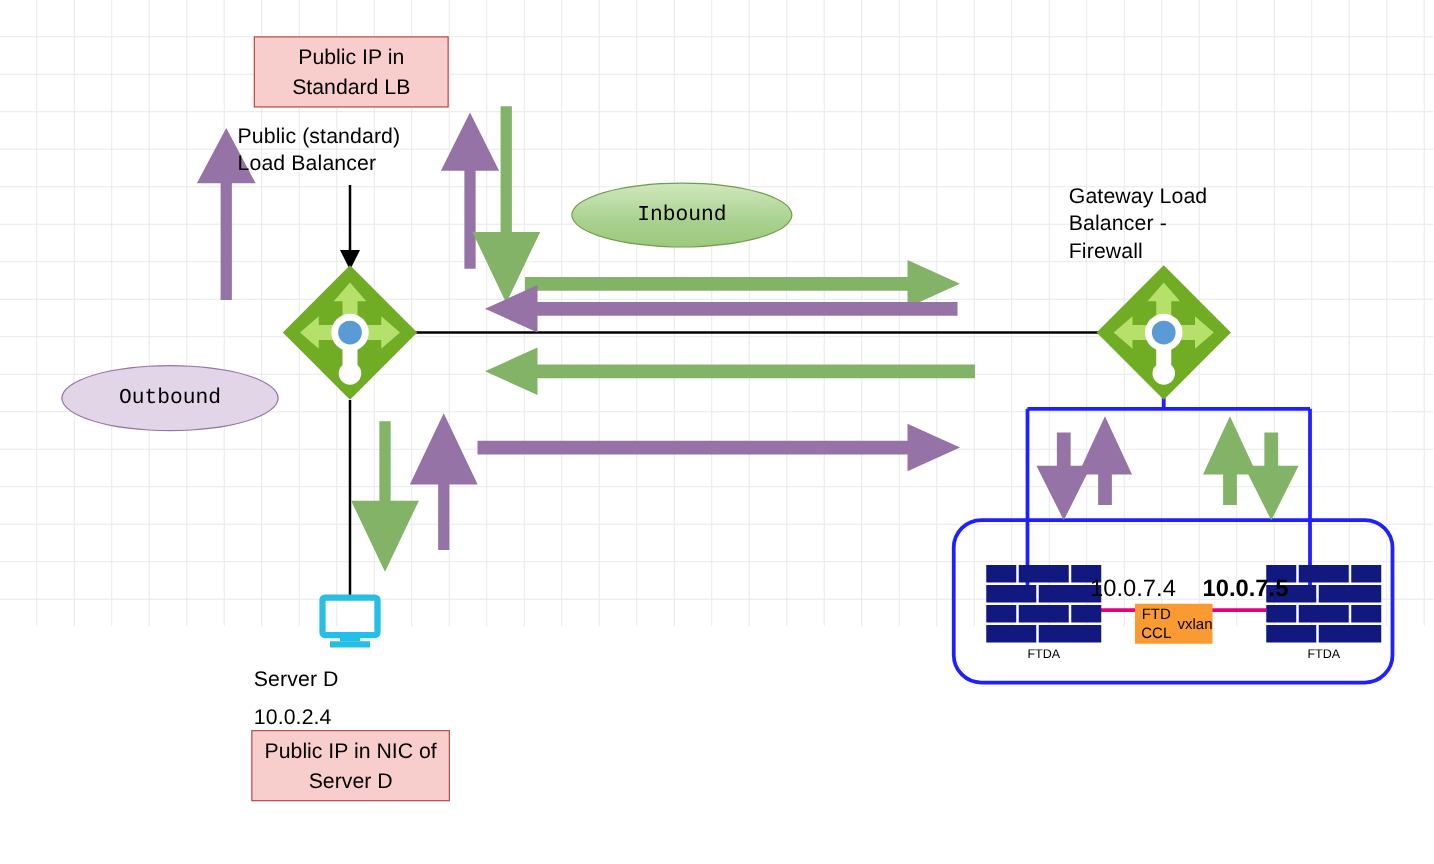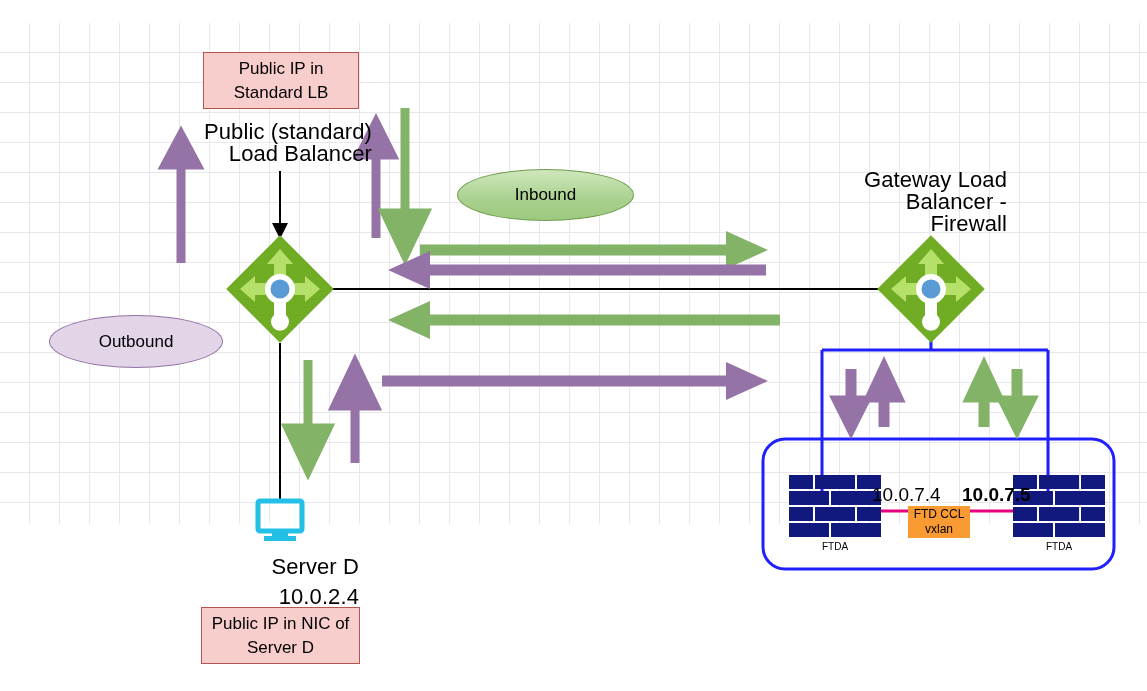--- a/index.html
+++ b/index.html
@@ -11,28 +11,27 @@
   }
   #canvas{
     position:relative;
     width:1147px;height:501px;
     background-color:#ffffff;
     background-image:
       linear-gradient(to right, #e8e8ec 1px, transparent 1px),
       linear-gradient(to bottom, #e8e8ec 1px, transparent 1px);
     background-size:30px 30px;
     background-position:-1px -1px;
-    margin-top:23px;
   }
   .lbl{
     position:absolute;
     color:#000000;
-    font-size:22px;
+    font-size:17px;
     line-height:22px;
-    text-align:right;
+    text-align:left;
     white-space:pre-line;
     letter-spacing:.1px;
   }
   .pinkbox{
     position:absolute;
     background:#f8cecc;
     border:1px solid #b85450;
     color:#000;
     font-size:17px;
     line-height:24px;
@@ -40,37 +39,38 @@
     display:flex;align-items:center;justify-content:center;
     white-space:pre-line;
     box-sizing:border-box;
   }
   .ellipse{
     position:absolute;
     border-radius:50%;
     display:flex;align-items:center;justify-content:center;
     font-size:17px;color:#000;text-align:center;
     box-sizing:border-box;
+    font-family:Liberation Mono, monospace;
   }
   .ell-green{
     background:linear-gradient(180deg,#cfe7bd 0%,#a9d18e 60%,#9cc97f 100%);
     border:1px solid #6f9d4a;
   }
   .ell-purple{
     background:#e1d5e7;
     border:1px solid #9673a6;
   }
   svg.layer{position:absolute;left:0;top:0;width:1147px;height:691px;overflow:visible;}
   .fwlabel{
     position:absolute;font-size:10px;color:#000;text-align:center;
   }
   .ccl{
     position:absolute;background:#fa9a32;color:#000;
     font-size:12px;line-height:15px;text-align:center;
-    display:flex;flex-direction:column;align-items:center;justify-content:center;
+    display:flex;flex-direction:row;align-items:center;justify-content:center;
   }
   .iptxt{position:absolute;font-size:19px;color:#000;}
 </style>
 </head>
 <body>
 
 <div id="canvas">
 
   <svg class="layer">
     <defs>

